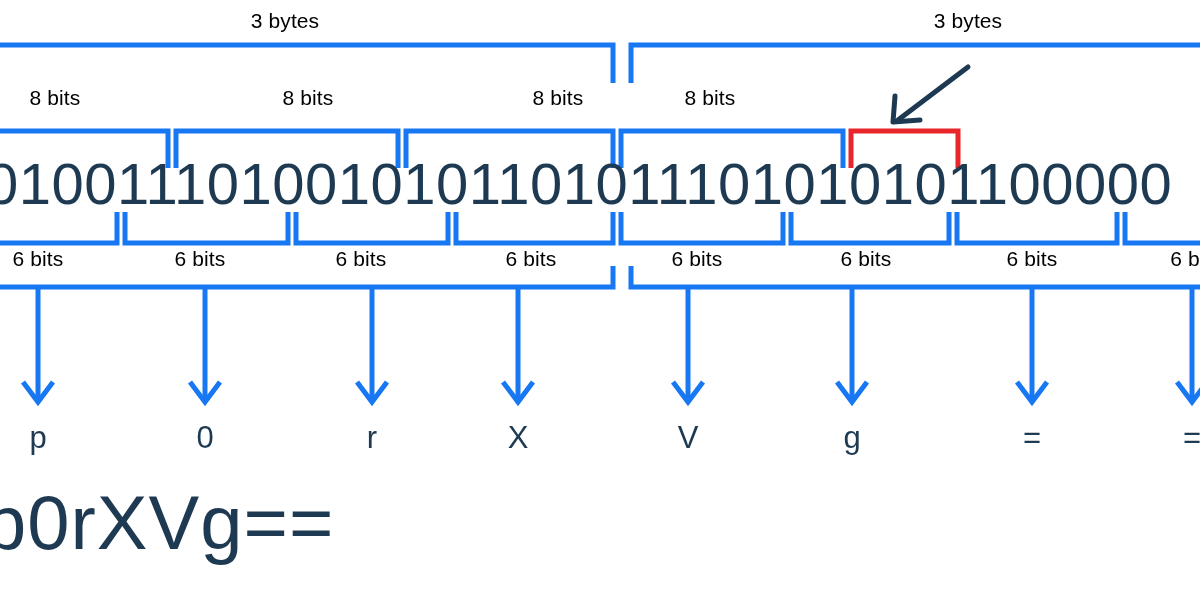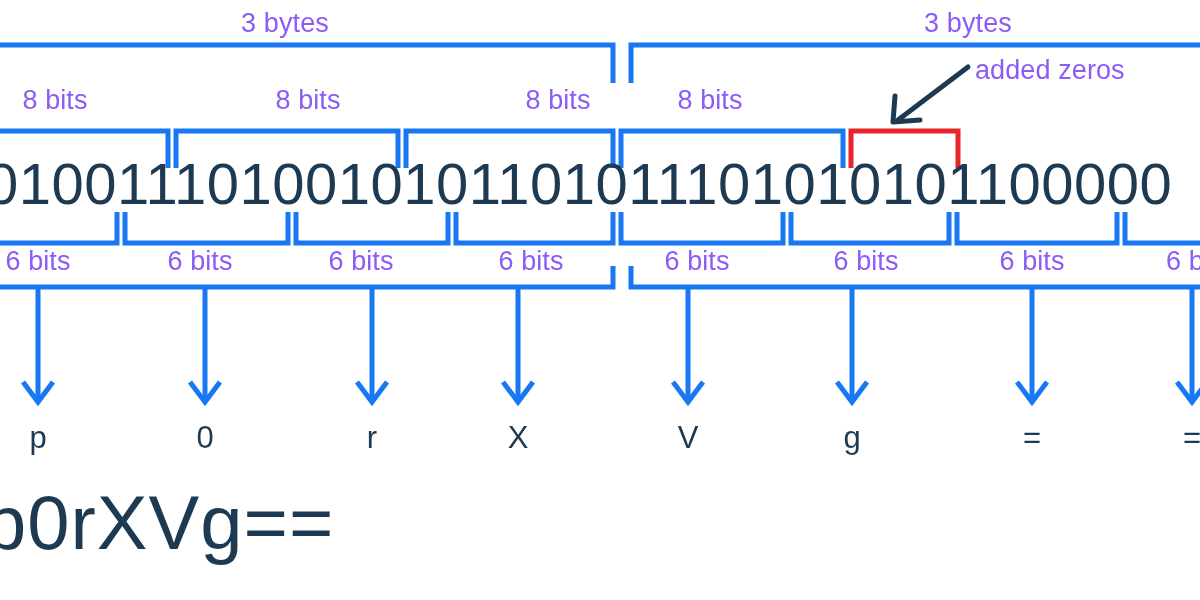--- a/index.html
+++ b/index.html
@@ -6,22 +6,22 @@
   body{
     width:1200px;height:600px;background:#ffffff;
     font-family:"Liberation Sans","DejaVu Sans",sans-serif;
     color:#1d3a52;overflow:hidden;position:relative;
   }
   #stage{position:absolute;left:0;top:0;width:1200px;height:600px;}
   svg#diagram{position:absolute;left:0;top:0;width:1200px;height:600px;}
 
   .lbl{
     position:absolute;
-    font-size:27px;
-    color:#8b5cf6;
+    font-size:21px;
+    color:#000000;
     white-space:nowrap;
     line-height:1;
     letter-spacing:0.1px;
   }
   .lbl.ctr{transform:translateX(-50%);}
 
   .bits-text{
     position:absolute;
     left:-14px;
     top:155px;
@@ -164,21 +164,20 @@
   </svg>
 
   <div class="lbl ctr" style="left:285px;top:10px;">3 bytes</div>
   <div class="lbl ctr" style="left:968px;top:10px;">3 bytes</div>
 
   <div class="lbl ctr" style="left:55px;top:87px;">8 bits</div>
   <div class="lbl ctr" style="left:308px;top:87px;">8 bits</div>
   <div class="lbl ctr" style="left:558px;top:87px;">8 bits</div>
   <div class="lbl ctr" style="left:710px;top:87px;">8 bits</div>
 
-  <div class="lbl" style="left:975px;top:57px;">added zeros</div>
 
   <div class="bits-text">0100111010010101101011101010101100000</div>
 
   <div class="lbl ctr" style="left:38px;top:248px;">6 bits</div>
   <div class="lbl ctr" style="left:200px;top:248px;">6 bits</div>
   <div class="lbl ctr" style="left:361px;top:248px;">6 bits</div>
   <div class="lbl ctr" style="left:531px;top:248px;">6 bits</div>
   <div class="lbl ctr" style="left:697px;top:248px;">6 bits</div>
   <div class="lbl ctr" style="left:866px;top:248px;">6 bits</div>
   <div class="lbl ctr" style="left:1032px;top:248px;">6 bits</div>

